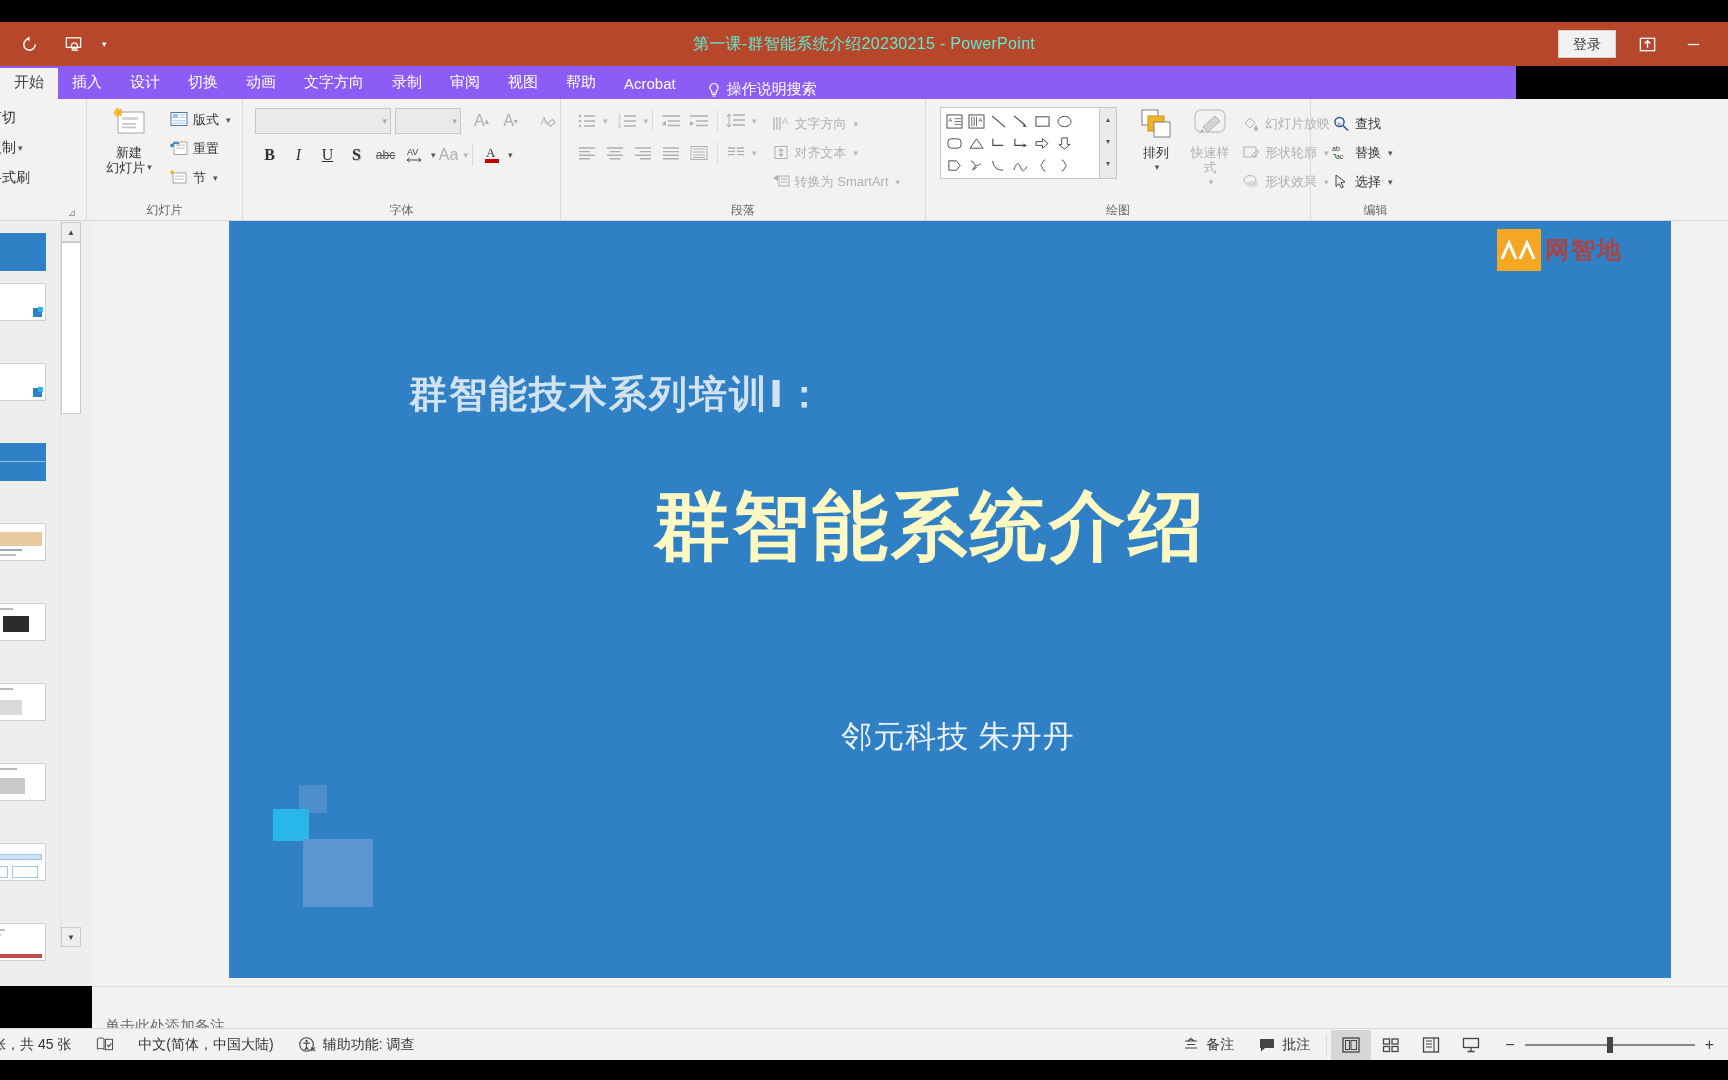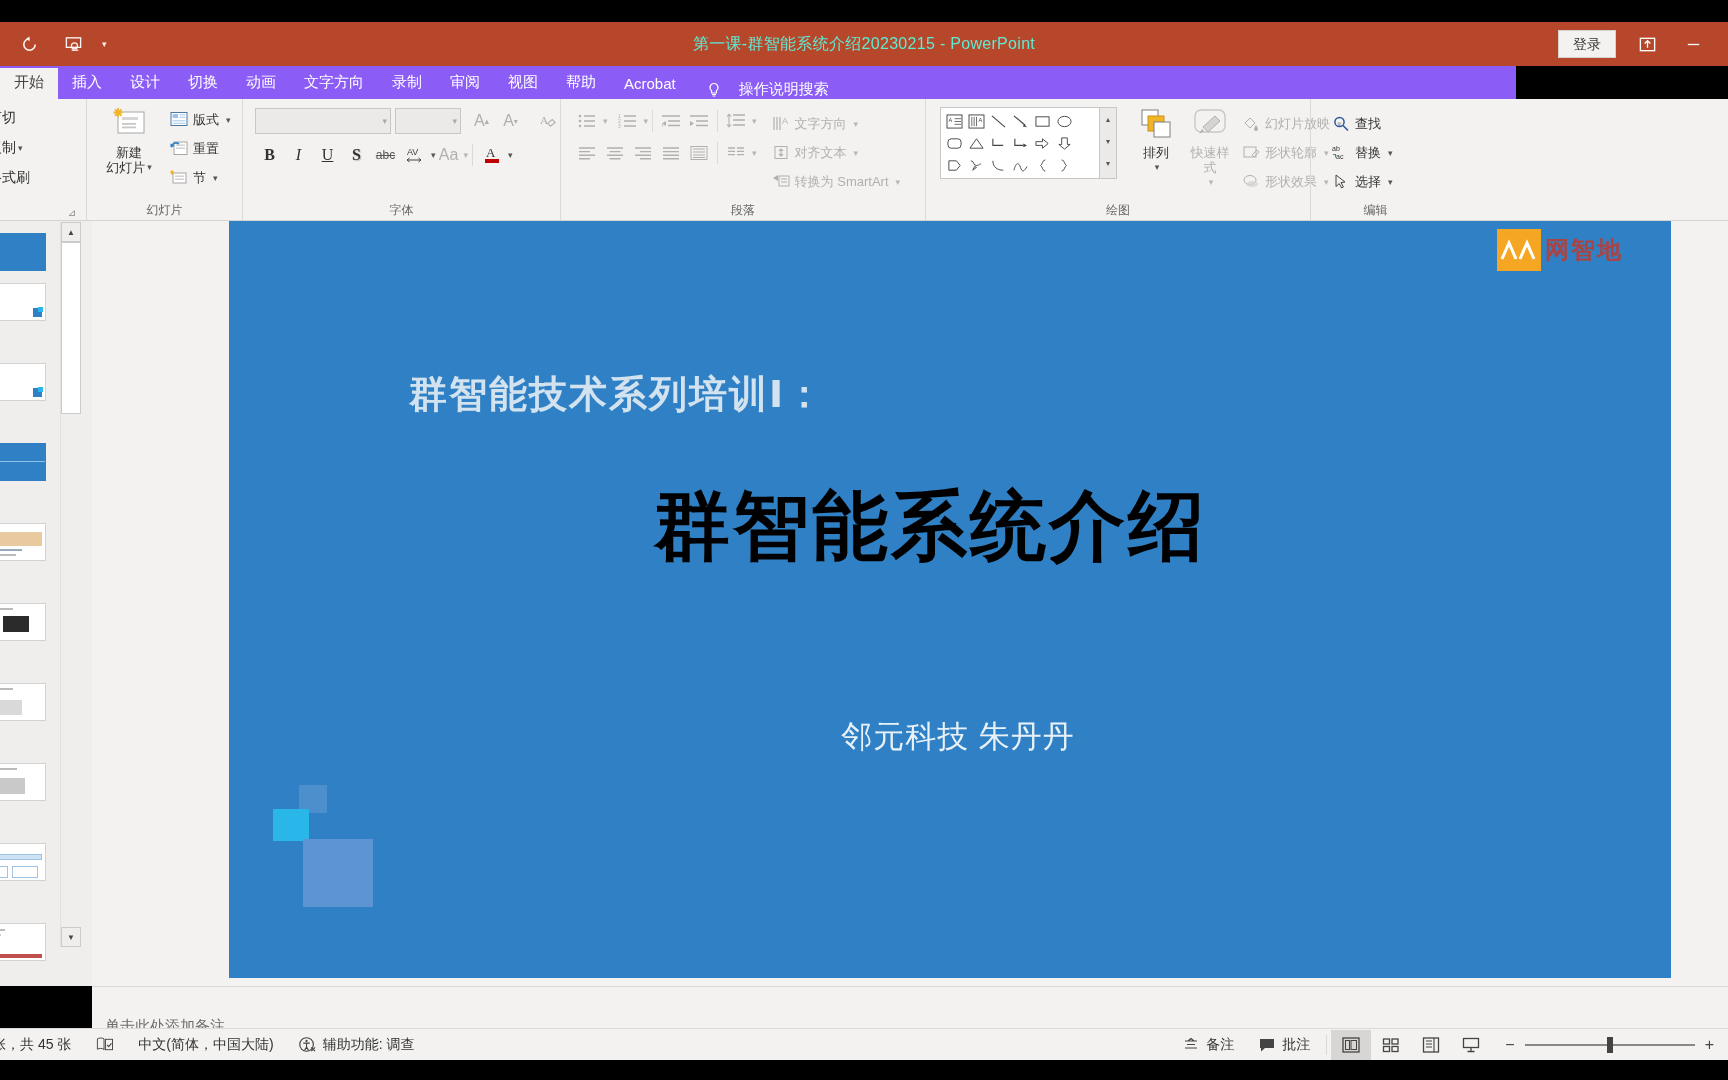--- a/index.html
+++ b/index.html
@@ -37,21 +37,21 @@
 
   
   .tabs {
     position: absolute; left: 0; top: 66px; width: 1516px; height: 33px;
     background: #8b5cf6; display: flex; align-items: flex-end;
   }
   .tab {
     color: #fff; font-size: 15px; padding: 5px 14px 7px 14px; white-space: nowrap;
   }
   .tab.active { background: #f3f2f1; color: #444; }
-  .tab-search { display: flex; align-items: center; gap: 17px; padding-left: 16px; color: #fff; font-size: 15px; }
+  .tab-search { display: flex; align-items: center; gap: 5px; padding-left: 16px; color: #fff; font-size: 15px; }
   .bulb { font-size: 15px; }
 
   
   .ribbon {
     position: absolute; left: 0; top: 99px; width: 1728px; height: 122px;
     background: #f3f2f1; border-bottom: 1px solid #d6d4d2;
     display: flex; align-items: stretch;
   }
   .group { position: relative; display: flex; flex-direction: column; padding: 4px 6px 0 6px; }
   .group + .group { border-left: 1px solid #dcdad8; }
@@ -150,21 +150,21 @@
   .logo2 { position: absolute; right: 48px; top: 8px; display: flex; align-items: center; }
   .logo2mark { width: 44px; height: 42px; background: #f5a623; display: flex; align-items: center; justify-content: center; }
   .logo2txt { color: #c0392b; font-size: 24px; font-weight: bold; letter-spacing: 2px; margin-left: 4px; opacity: .85; }
 
   .kicker {
     position: absolute; left: 180px; top: 148px;
     color: #d3e2ef; font-size: 38px; font-weight: bold; letter-spacing: 2px;
   }
   .maintitle {
     position: absolute; left: 425px; top: 255px;
-    color: #000000; font-size: 76px; font-weight: bold; letter-spacing: 3px;
+    color: #fef9c3; font-size: 76px; font-weight: bold; letter-spacing: 3px;
   }
   .author {
     position: absolute; left: 16px; right: 0; top: 495px; text-align: center;
     color: #e9f1f8; font-size: 31px; letter-spacing: 1px;
   }
   .pdate {
     position: absolute; left: 0; right: 0; top: 548px; text-align: center;
     color: #e9f1f8; font-size: 31px; letter-spacing: 1px;
   }
   .deco1 { position: absolute; left: 70px; top: 564px; width: 28px; height: 28px; background: #4d8fcc; }

